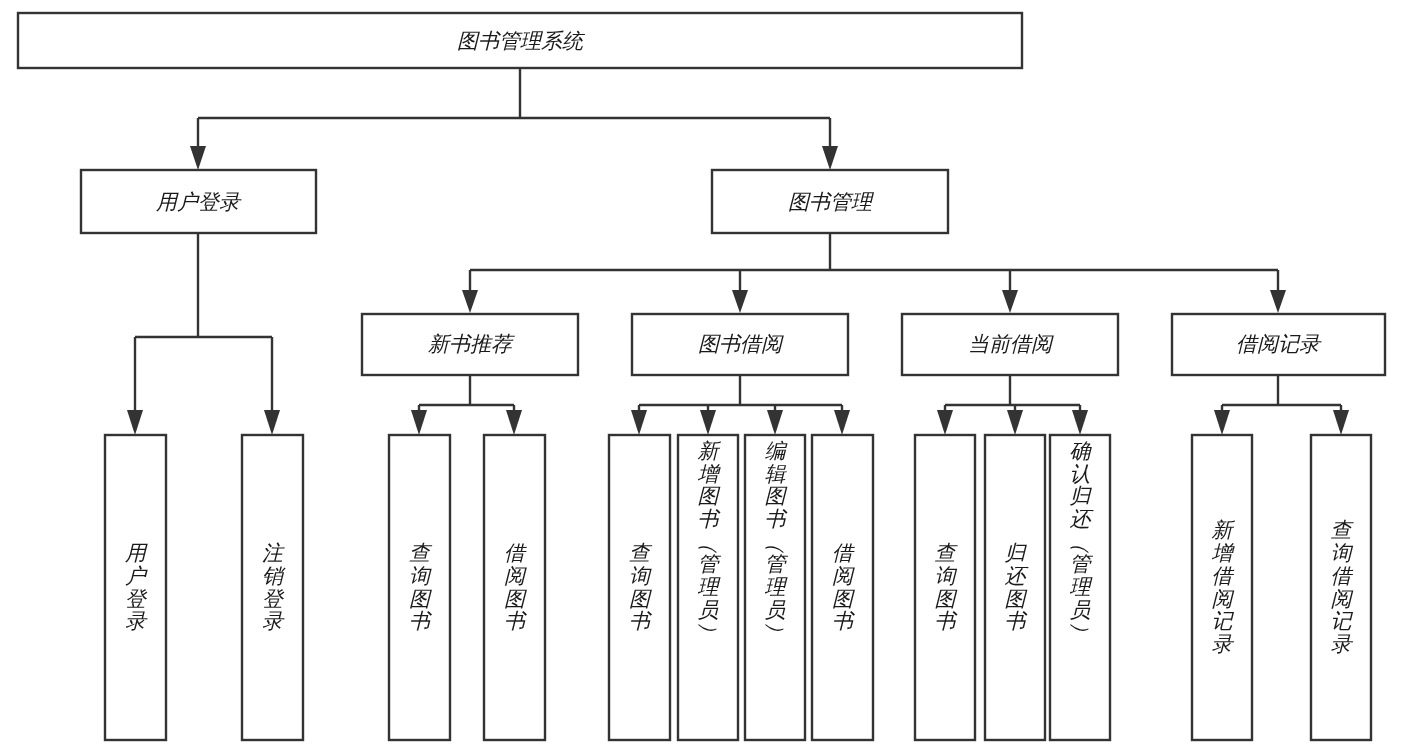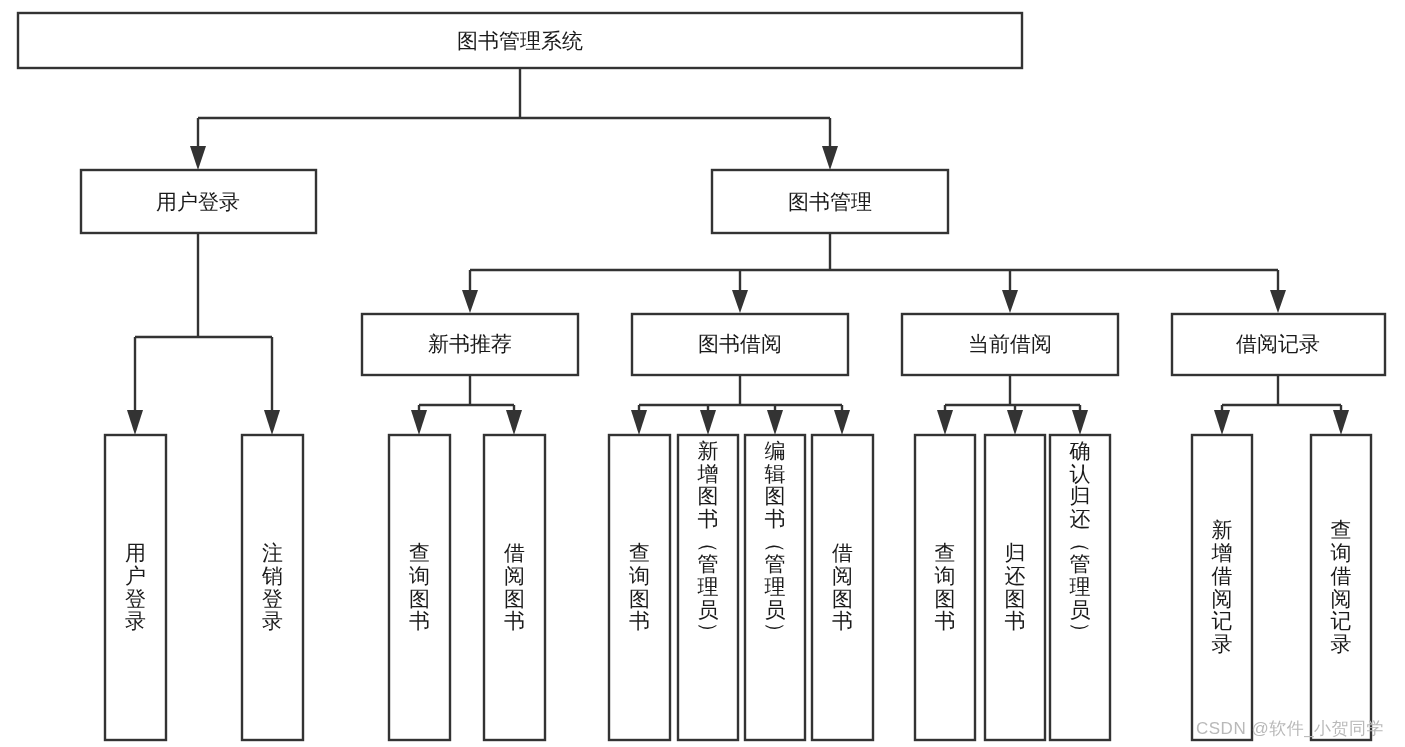--- a/index.html
+++ b/index.html
@@ -9,20 +9,21 @@
   }
   body {
     font-family: "Liberation Sans", "DejaVu Sans", sans-serif;
   }
   #canvas {
     position: relative;
     width: 1405px;
     height: 747px;
     background: #ffffff;
     overflow: hidden;
+    font-style: italic;
   }
   svg.diagram {
     position: absolute;
     top: 0;
     left: 0;
     width: 1405px;
     height: 747px;
   }
   .node-box {
     fill: #ffffff;
@@ -220,15 +221,14 @@
   <div class="vlabel" style="left:745px; top:440px; width:60px; height:300px; justify-content:flex-start;"><span>编</span><span>辑</span><span>图</span><span>书</span><span style="transform: rotate(90deg); display: block;">（</span><span>管</span><span>理</span><span>员</span><span style="transform: rotate(90deg); display: block;">）</span></div>
   <div class="vlabel" style="left:812px; top:435px; width:61px; height:305px;"><span>借</span><span>阅</span><span>图</span><span>书</span></div>
 
   <div class="vlabel" style="left:915px; top:435px; width:60px; height:305px;"><span>查</span><span>询</span><span>图</span><span>书</span></div>
   <div class="vlabel" style="left:985px; top:435px; width:60px; height:305px;"><span>归</span><span>还</span><span>图</span><span>书</span></div>
   <div class="vlabel" style="left:1050px; top:440px; width:60px; height:300px; justify-content:flex-start;"><span>确</span><span>认</span><span>归</span><span>还</span><span style="transform: rotate(90deg); display: block;">（</span><span>管</span><span>理</span><span>员</span><span style="transform: rotate(90deg); display: block;">）</span></div>
 
   <div class="vlabel" style="left:1192px; top:435px; width:60px; height:305px;"><span>新</span><span>增</span><span>借</span><span>阅</span><span>记</span><span>录</span></div>
   <div class="vlabel" style="left:1311px; top:435px; width:60px; height:305px;"><span>查</span><span>询</span><span>借</span><span>阅</span><span>记</span><span>录</span></div>
 
-  <div class="watermark" style="left:1196px; top:717px;">CSDN @软件_小贺同学</div>
 
 </div>
 
 </body></html>

